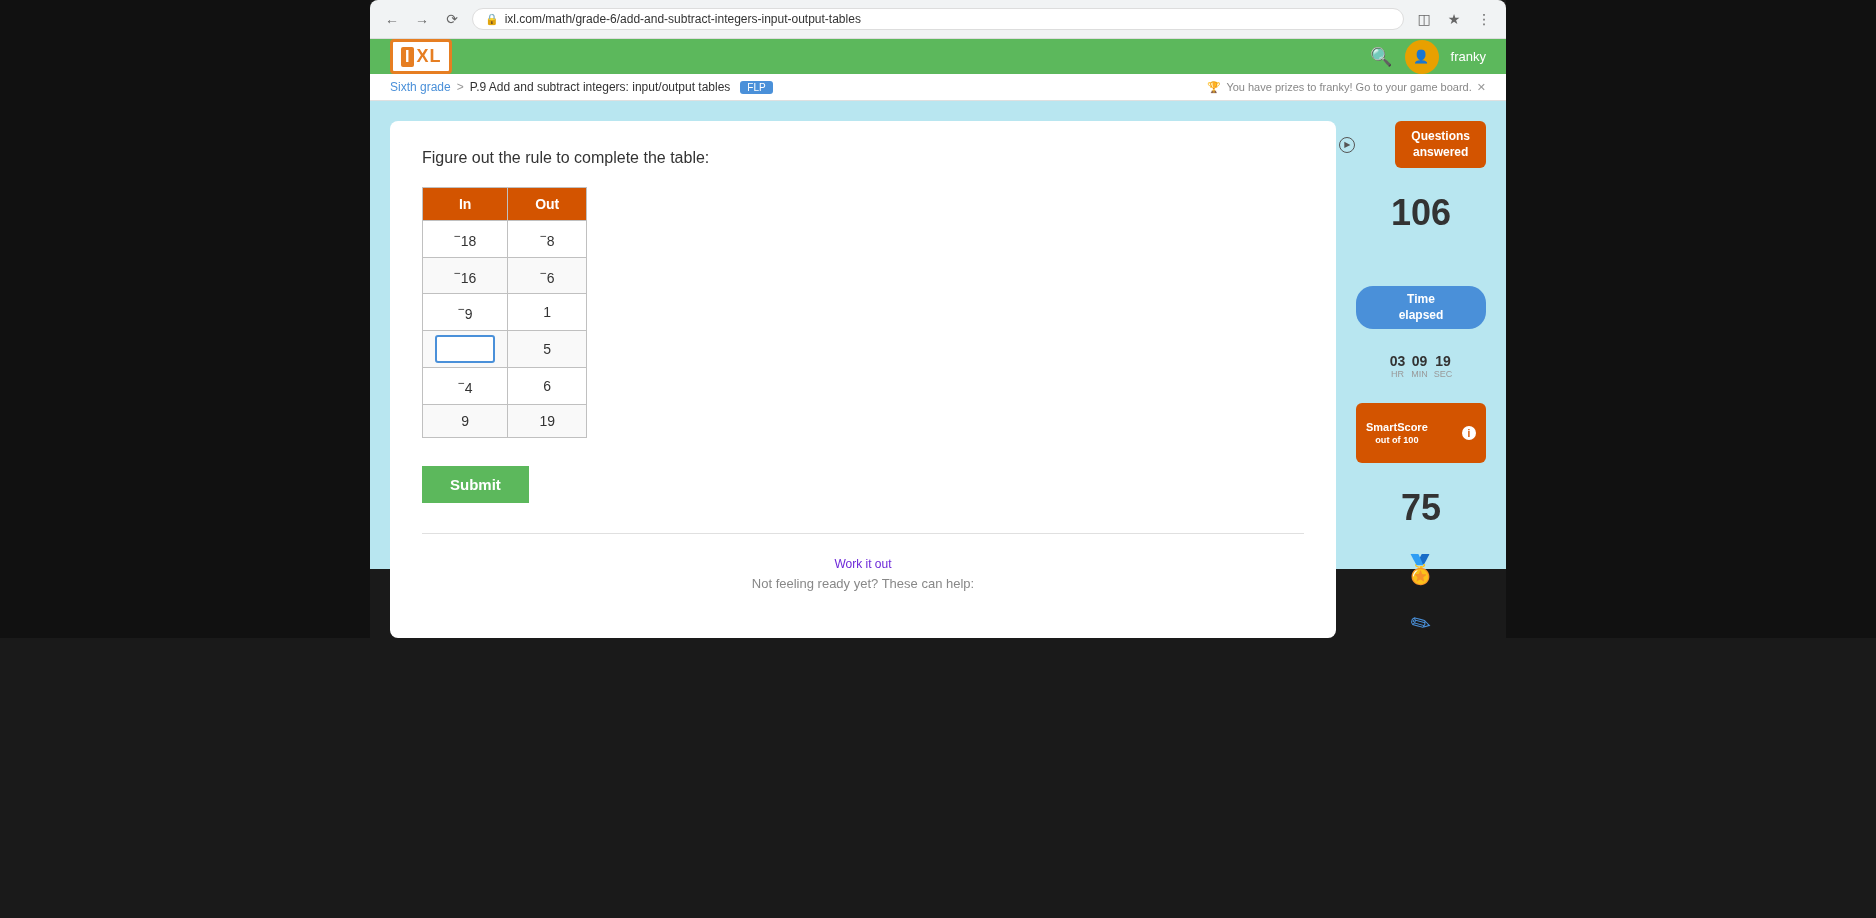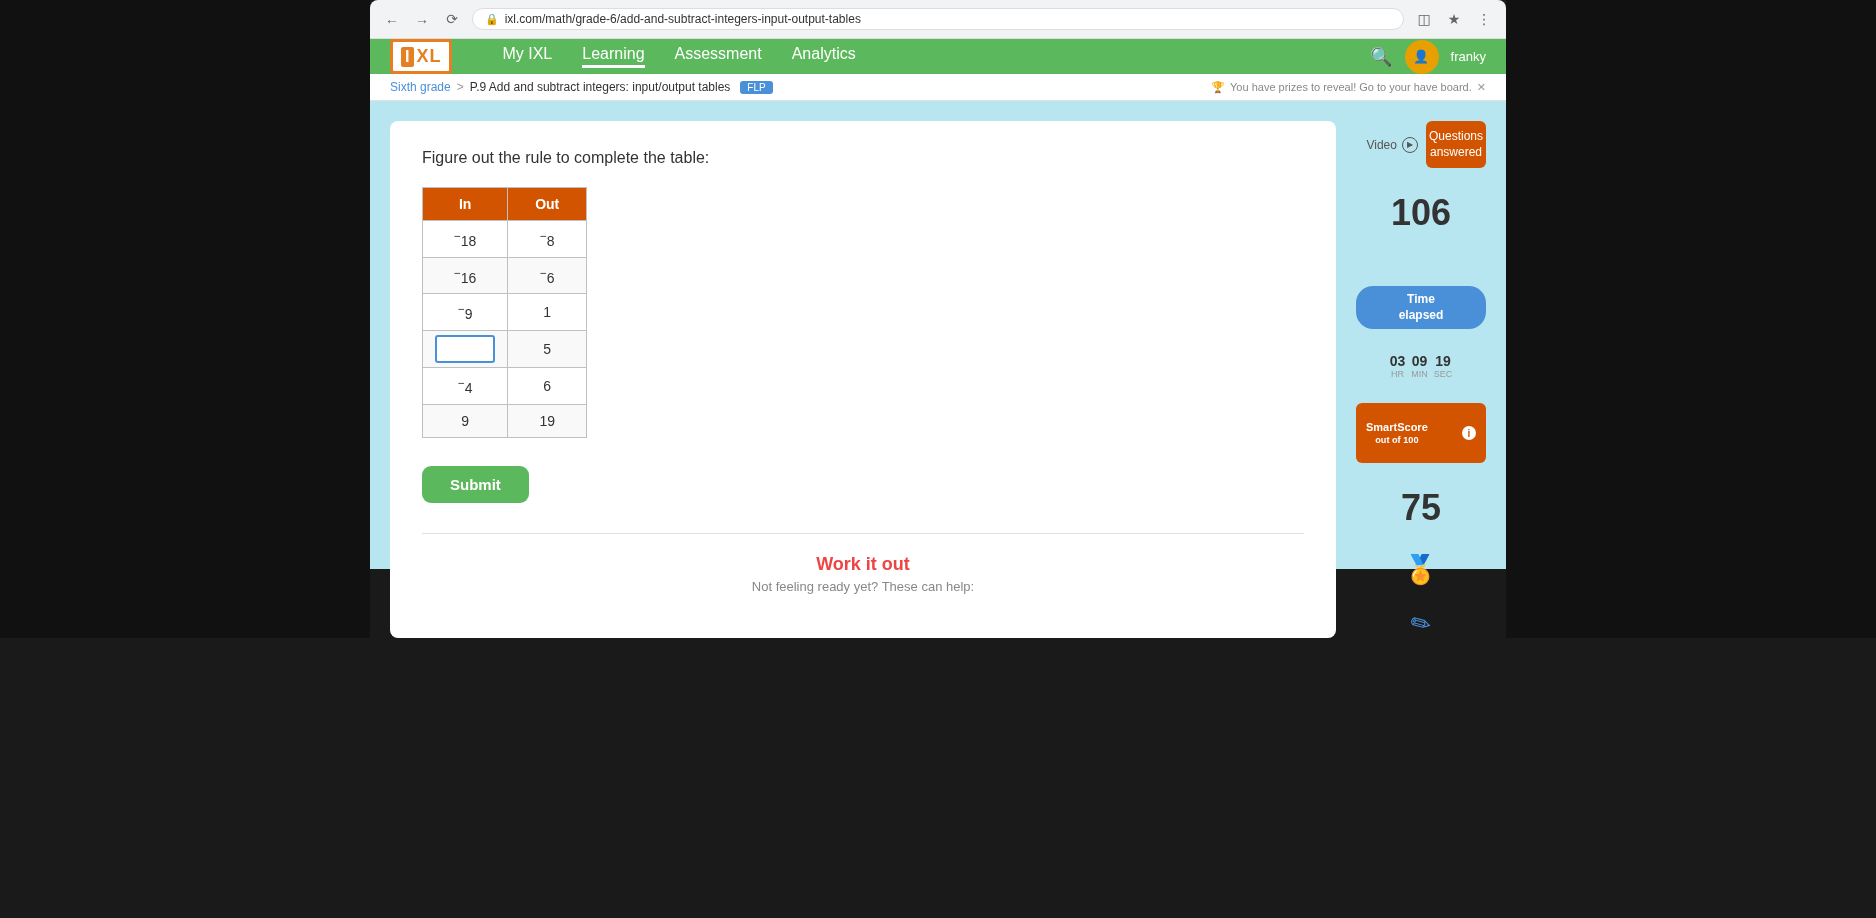--- a/index.html
+++ b/index.html
@@ -221,35 +221,35 @@
       text-align: center;
       font-size: 14px;
       outline: none;
     }
 
     
     .submit-btn {
       background: #5cb85c;
       color: white;
       border: none;
-      border-radius: 9px;
+      border-radius: 0;
       padding: 10px 28px;
       font-size: 15px;
       font-weight: bold;
       cursor: pointer;
     }
 
     
     .work-it-out {
       text-align: center;
       margin-top: 30px;
       padding-top: 20px;
       border-top: 1px solid #e0e0e0;
     }
-    .work-it-out a { color: #ef4444; text-decoration: none; font-size: 18px; font-weight: bold; }
+    .work-it-out a { color: #6d28d9; text-decoration: none; font-size: 12px; font-weight: normal; }
     .work-it-out p { color: #888; font-size: 13px; margin-top: 4px; }
 
     
     .right-panel {
       width: 130px;
       display: flex;
       flex-direction: column;
       gap: 24px;
     }
 
@@ -267,26 +267,27 @@
       border: 1.5px solid #555;
       display: flex; align-items: center; justify-content: center;
       font-size: 8px;
     }
 
     .questions-answered-btn {
       background: #d35400;
       color: white;
       border: none;
       border-radius: 6px;
-      padding: 8px 3px;
+      padding: 8px 16px;
       font-size: 12px;
-      font-weight: normal;
+      font-weight: bold;
       cursor: pointer;
       text-align: center;
       line-height: 1.3;
+      margin-left: 32px;
     }
 
     .score-number {
       font-size: 36px;
       font-weight: bold;
       color: #333;
       text-align: center;
     }
 
     .time-elapsed-btn {
@@ -405,41 +406,35 @@
     <button class="nav-btn">⋮</button>
   </div>
 
   <div class="ixl-app">
 
     <div class="top-nav">
       <div class="ixl-logo">
         <span class="i-box">I</span>
         <span>XL</span>
       </div>
-      <div class="nav-links">
-        <span class="nav-link">My IXL</span>
-        <span class="nav-link active">Learning</span>
-        <span class="nav-link">Assessment</span>
-        <span class="nav-link">Analytics</span>
-      </div>
       <div class="nav-right">
         <button class="search-btn">🔍</button>
         <div class="user-btn">👤</div>
         <span class="user-label">franky</span>
       </div>
     </div>
 
     <div class="breadcrumb">
       <a>Sixth grade</a>
       <span class="separator">&gt;</span>
       <span class="current">P.9 Add and subtract integers: input/output tables</span>
       <span class="flp-badge">FLP</span>
       <div class="prize-notice">
         <span class="prize-trophy">🏆</span>
-        <span>You have prizes to reveal! Go to your have board.</span>
+        <span>You have prizes to franky! Go to your game board.</span>
         <span style="cursor:pointer;color:#999;">✕</span>
       </div>
     </div>
 
     <div class="main-content">
 
       <div class="question-panel">
 
         <p class="question-text">Figure out the rule to complete the table:</p>
 

